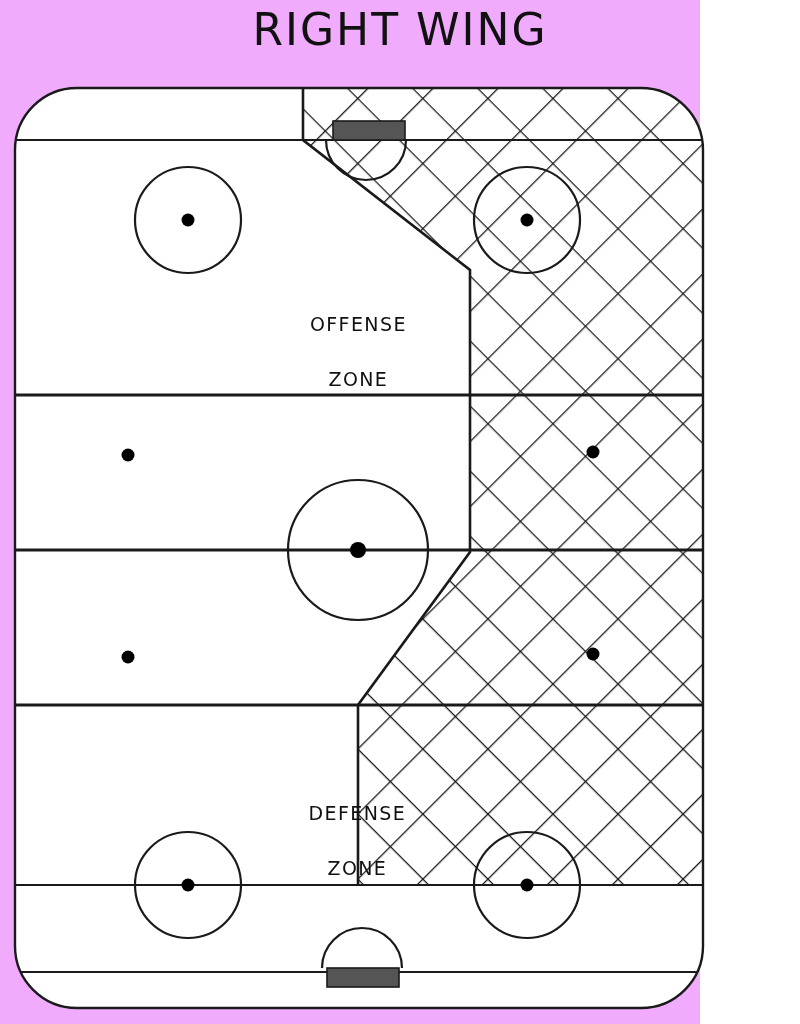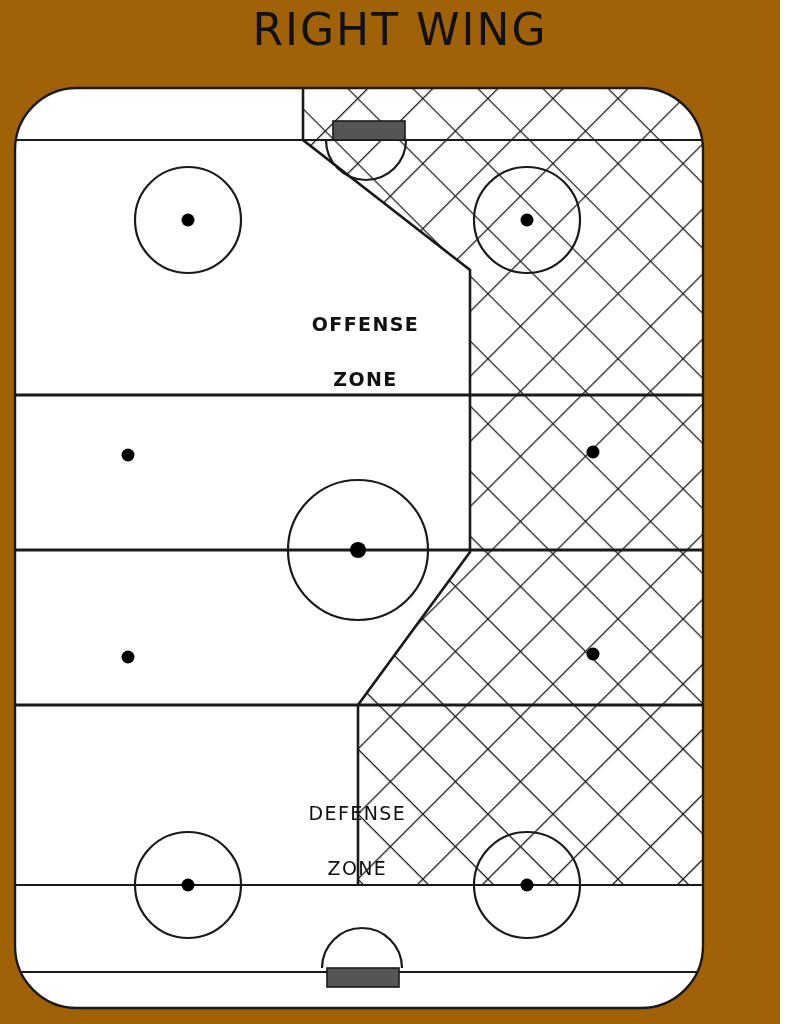--- a/index.html
+++ b/index.html
@@ -10,23 +10,23 @@
   }
   body {
     width: 800px;
     height: 1024px;
     font-family: "DejaVu Sans", sans-serif;
     position: relative;
     overflow: hidden;
   }
   #page {
     position: relative;
-    width: 780px;
+    width: 700px;
     height: 1024px;
-    background: #a16207;
+    background: #f0abfc;
   }
   #title {
     position: absolute;
     left: 0;
     top: 4px;
     width: 800px;
     text-align: center;
     font-family: "DejaVu Sans", sans-serif;
     font-size: 44px;
     font-weight: 400;
@@ -45,24 +45,23 @@
     position: absolute;
     text-align: center;
     font-family: "DejaVu Sans", sans-serif;
     font-size: 19px;
     letter-spacing: 1.4px;
     color: #111111;
     line-height: 1.45;
     white-space: pre;
   }
   #offense-zone-label {
-    left: 242px;
+    left: 236px;
     top: 283px;
     width: 215px;
-    font-weight: bold;
   }
   #defense-zone-label {
     left: 235px;
     top: 772px;
     width: 215px;
   }
 </style>
 </head>
 <body>
 

